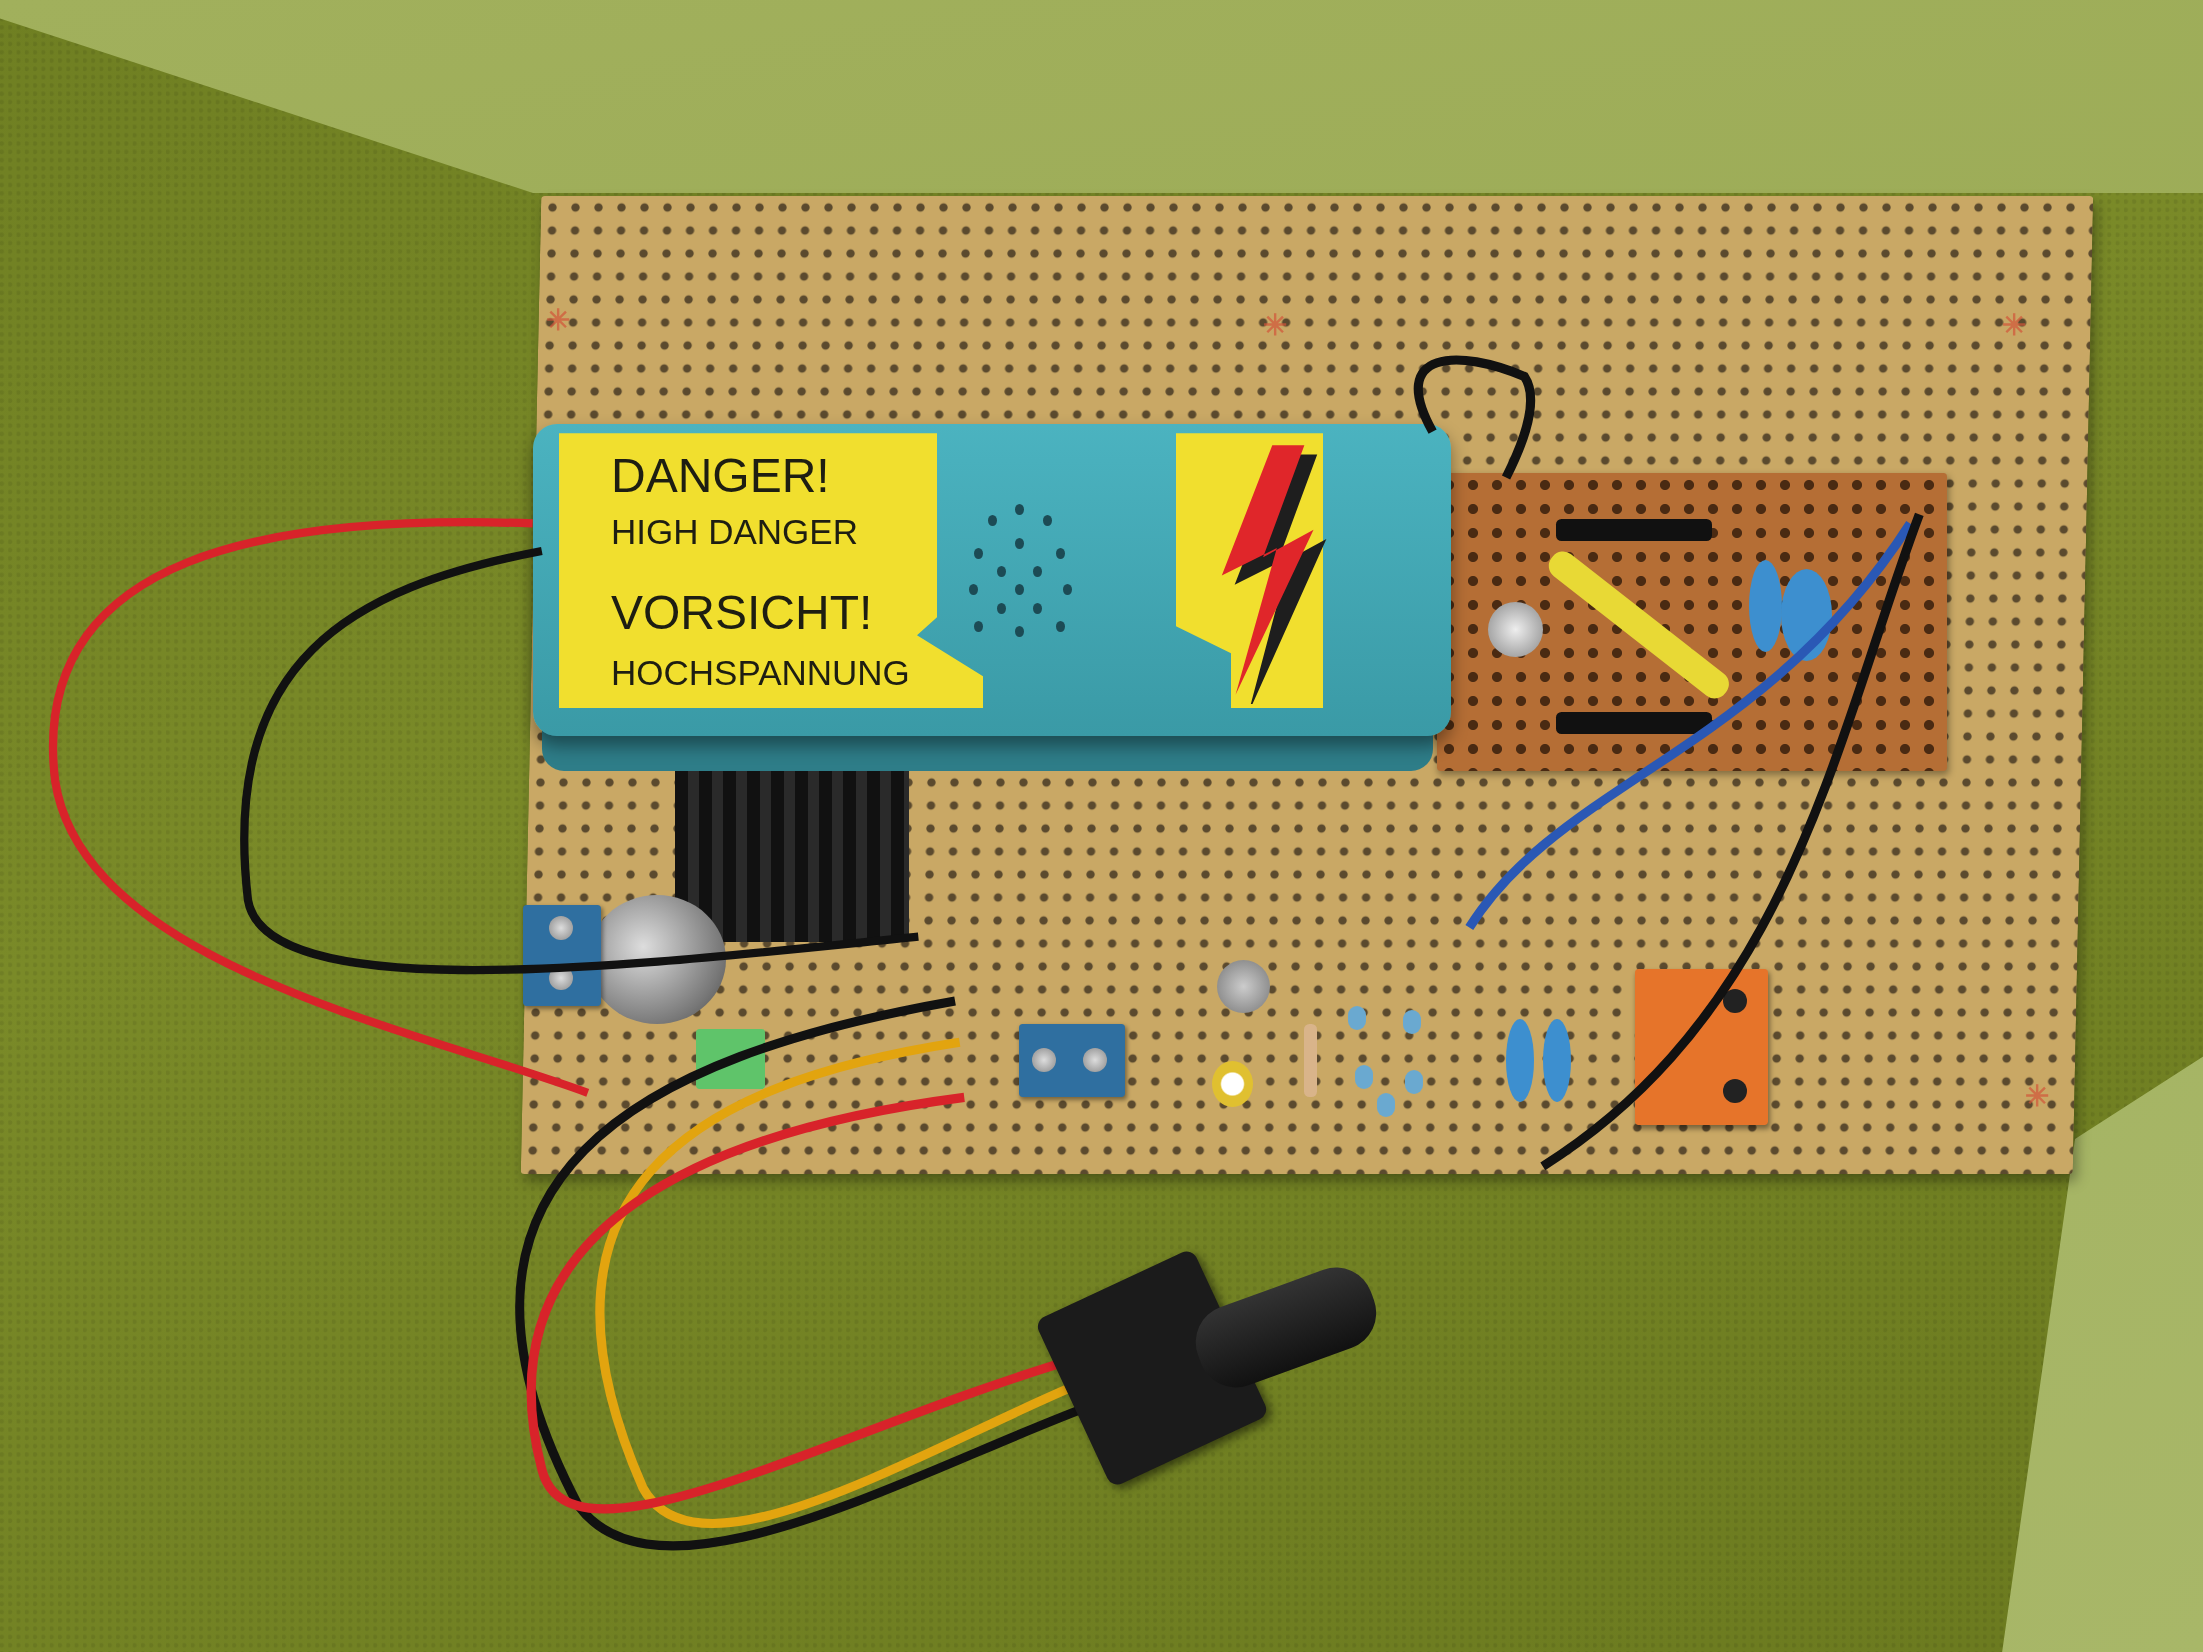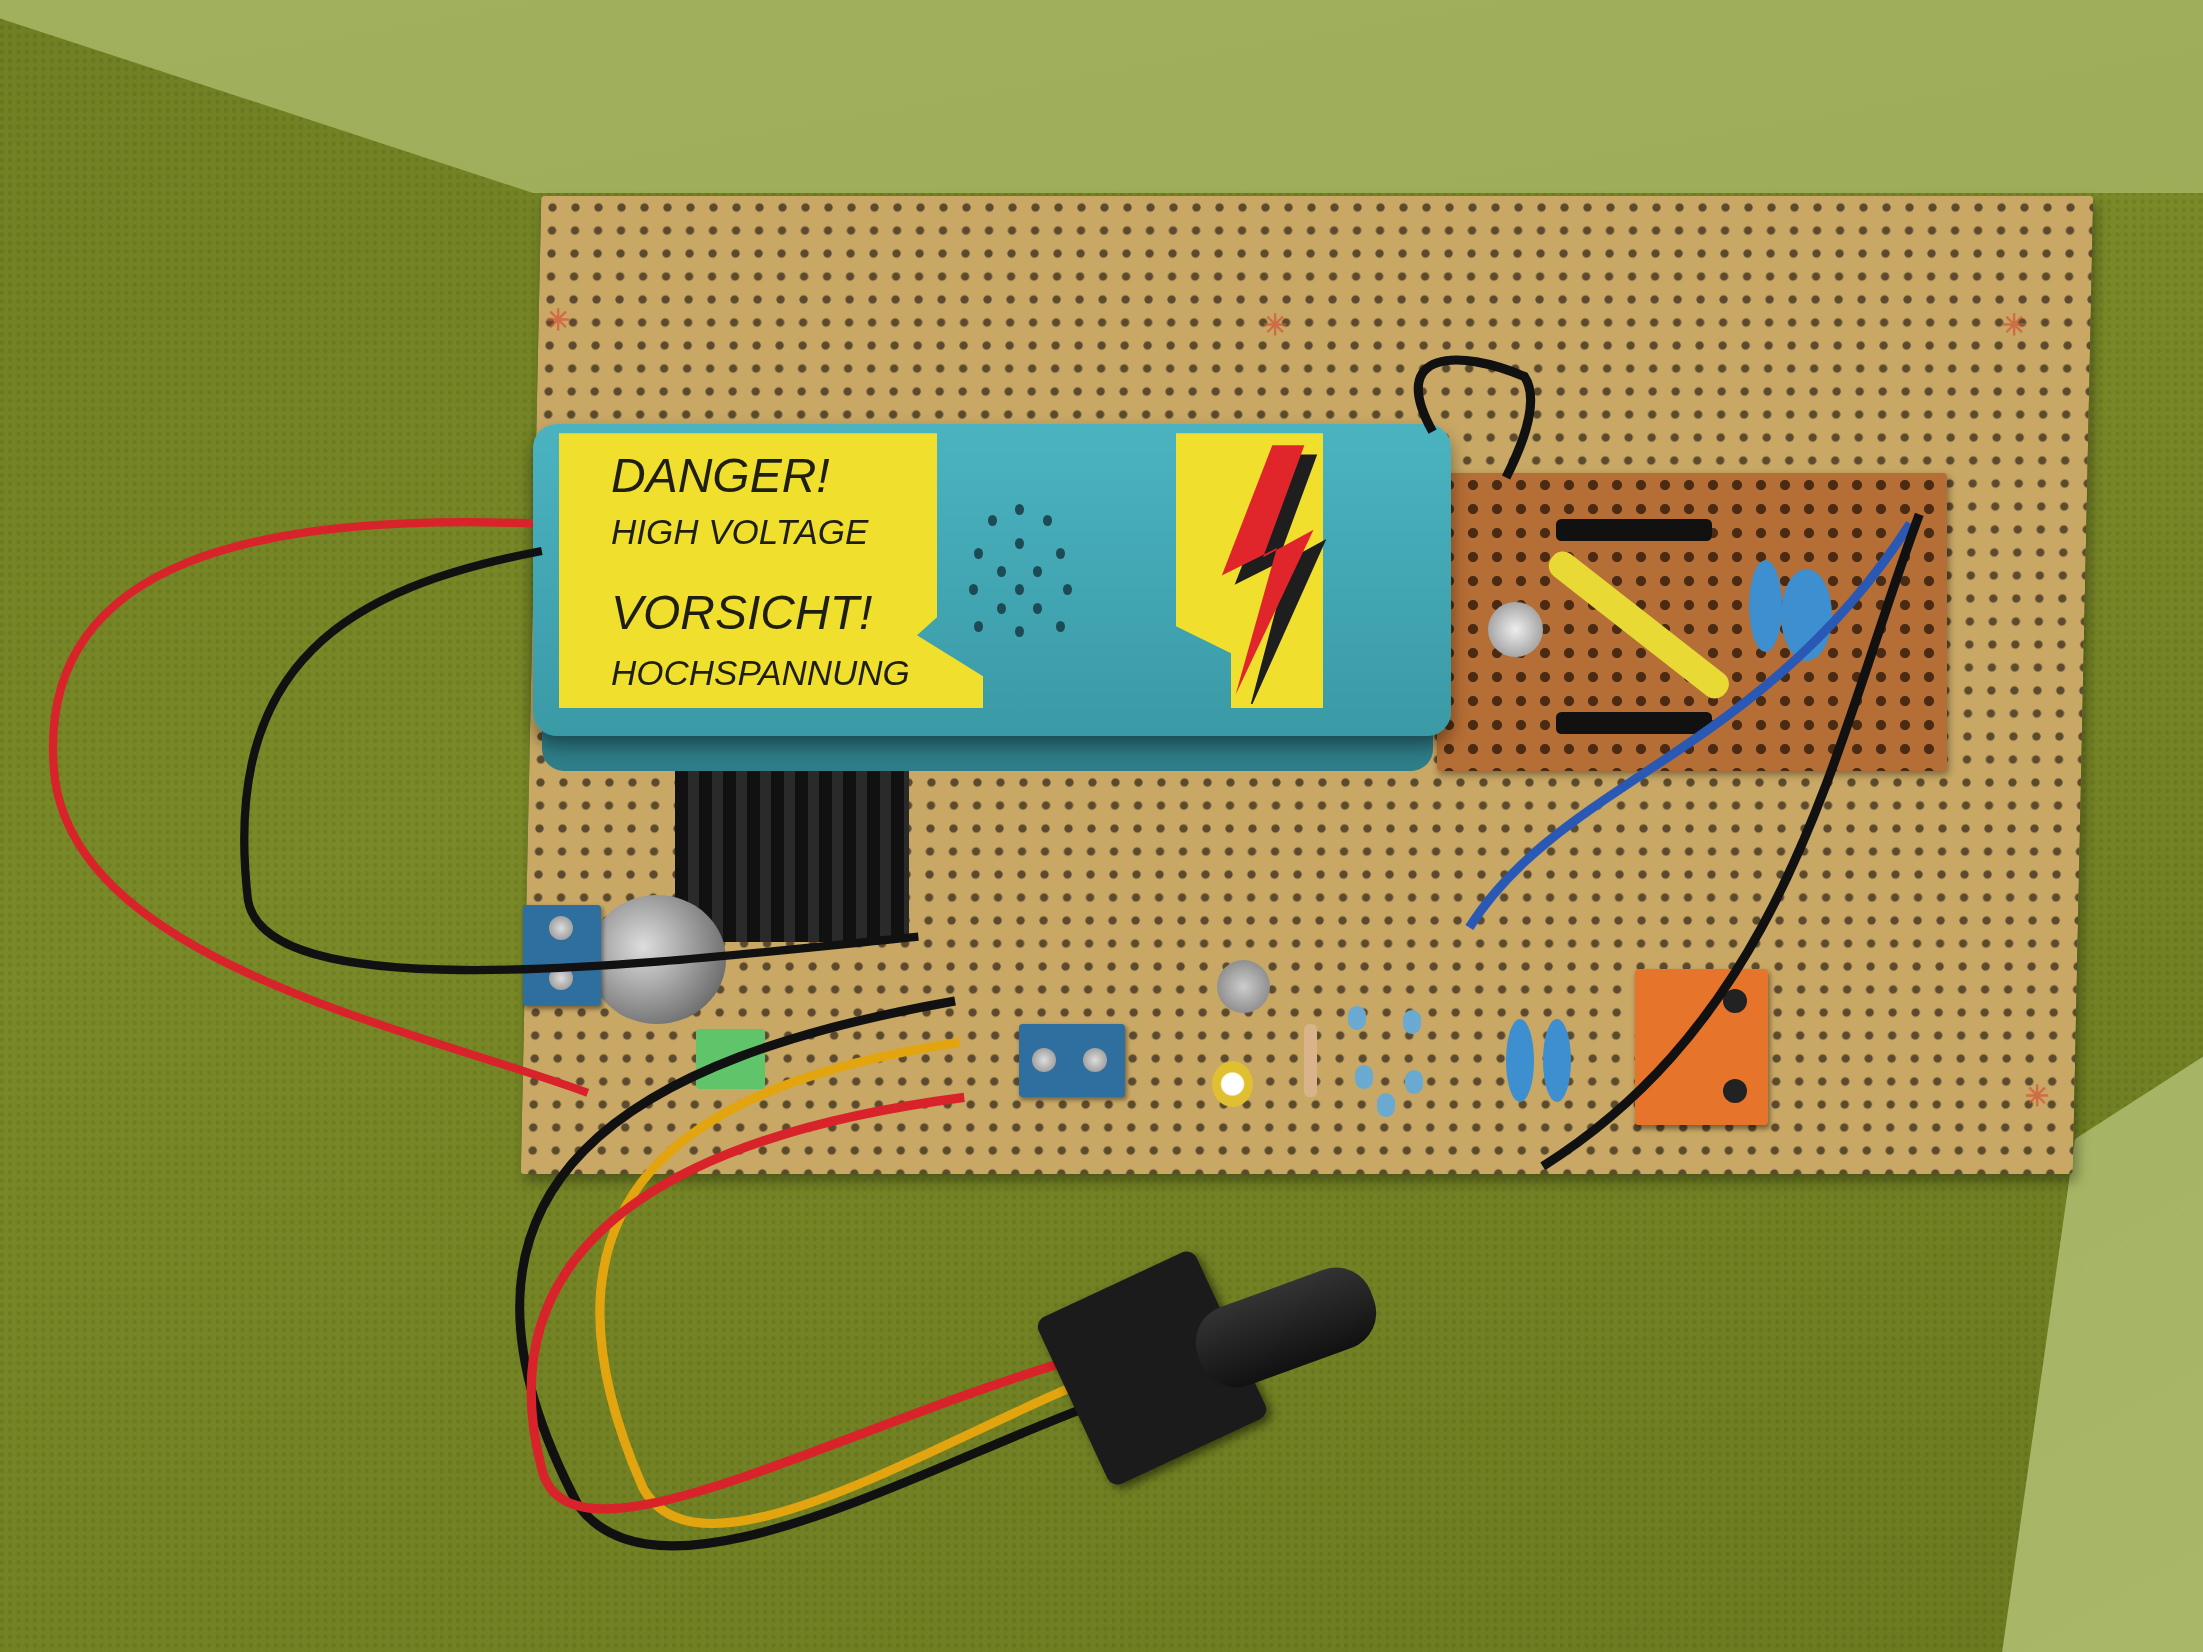--- a/index.html
+++ b/index.html
@@ -24,21 +24,21 @@
        box-shadow:3.7px 7.3px 13px rgba(0,0,0,0.35);border-radius:3.7px;}
   .subboard{position:absolute;left:1437px;top:473px;width:510px;height:298px;
        background-color:#b56e35;
        background-image:radial-gradient(circle,#4a2a12 0 4.6px,transparent 5.5px);
        background-size:24px 24px;border-radius:3.7px;
        box-shadow:1.8px 3.7px 7.3px rgba(0,0,0,0.35);}
   .mark{position:absolute;color:#d2563a;font-size:29px;font-weight:bold;opacity:.7;}
 
   .hv-box{position:absolute;left:533px;top:424px;width:918px;height:312px;
        background:linear-gradient(180deg,#4bb3c0,#3a9aa6);
-       border-radius:24px;box-shadow:0 9.2px 16.5px rgba(0,0,0,0.4);font-style:italic;}
+       border-radius:24px;box-shadow:0 9.2px 16.5px rgba(0,0,0,0.4);}
   .hv-box-shadow{position:absolute;left:542px;top:716px;width:891px;height:55px;
        background:#2e7d88;border-radius:0 0 22px 22px;}
   .label-yellow2{position:absolute;left:26px;top:9.2px;width:432px;height:275px;background:#f1df2e;
        clip-path:polygon(0 0,378px 0,378px 184px,358px 202px,424px 243px,424px 275px,0 275px);}
   .danger{position:absolute;left:39px;top:11px;color:#1e1e12;line-height:1;}
   .big{font-size:48px;}
   .small{font-size:35px;}
   .l1{position:absolute;left:39px;top:16.5px;white-space:nowrap;}
   .l2{position:absolute;left:39px;top:79px;white-space:nowrap;}
   .l3{position:absolute;left:39px;top:154px;white-space:nowrap;}
@@ -115,21 +115,21 @@
 <div class="blue-res" style="left:1403px;top:1010px"></div>
 <div class="blue-res" style="left:1405px;top:1070px"></div>
 <div class="disc-cap" style="left:1506px;top:1019px;width:27.5px;height:83px"></div>
 <div class="disc-cap" style="left:1543px;top:1019px;width:27.5px;height:83px"></div>
 
 <div class="hv-box-shadow"></div>
 <div class="hv-box">
   <div class="label-yellow2"></div>
   <div class="danger">
     <div class="l1 big">DANGER!</div>
-    <div class="l2 small">HIGH VOLTAGE</div>
+    <div class="l2 small">HIGH DANGER</div>
     <div class="l3 big">VORSICHT!</div>
     <div class="l4 small">HOCHSPANNUNG</div>
   </div>
   <div class="speaker">
     <div class="hole" style="left:27.5px;top:18.4px"></div>
       <div class="hole" style="left:55px;top:7.3px"></div>
       <div class="hole" style="left:83px;top:18.4px"></div>
     <div class="hole" style="left:13.8px;top:51px"></div>
       <div class="hole" style="left:55px;top:41px"></div>
       <div class="hole" style="left:96px;top:51px"></div>

